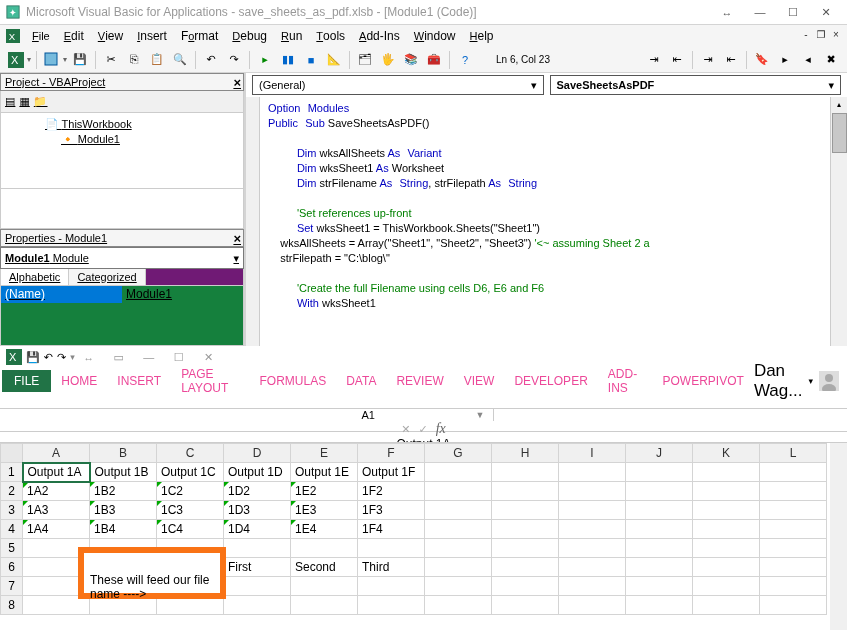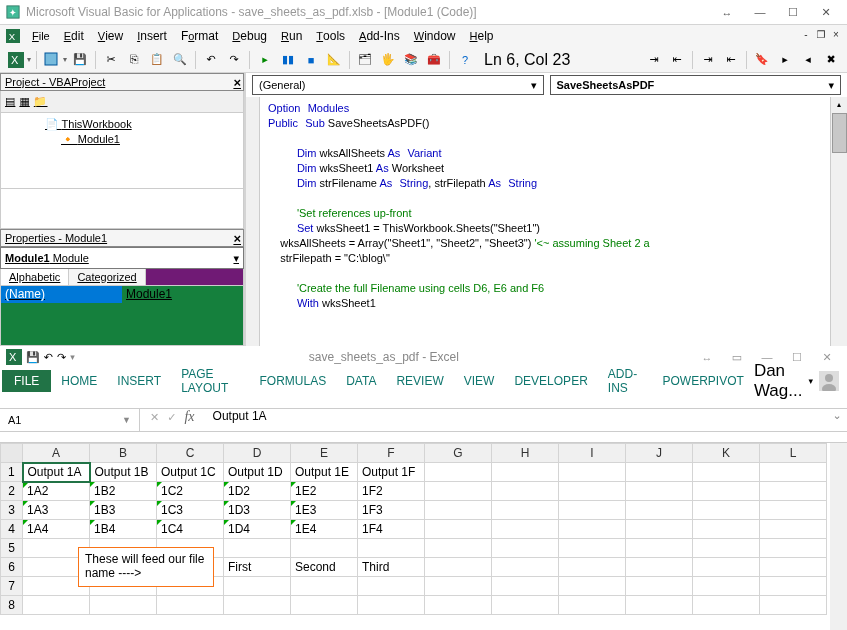--- a/index.html
+++ b/index.html
@@ -17,21 +17,21 @@
 .menubar .micon{width:14px;height:14px;margin-right:4px;}
 .menubar .mi{padding:2px 6px;font-size:12px;}
 .menubar .mi u{text-decoration:underline;}
 .mini-controls{position:absolute;right:4px;top:2px;display:flex;gap:1px;}
 .mini-controls span{width:14px;height:14px;font-size:10px;display:flex;align-items:center;justify-content:center;color:#333;}
 
 .toolbar{height:26px;display:flex;align-items:center;padding:0 6px;gap:3px;background:#f5f5f5;border-bottom:1px solid #d4d4d4;}
 .tbtn{width:20px;height:20px;display:flex;align-items:center;justify-content:center;}
 .tsep{width:1px;height:18px;background:#ccc;margin:0 2px;}
 .tdrp{font-size:8px;color:#666;margin-left:-2px;}
-.status-text{font-size:16px;padding:0 6px;}
+.status-text{font-size:10px;padding:0 6px;margin-left:12px;}
 
 .vba-main{display:flex;height:273px;}
 .vba-left{width:244px;display:flex;flex-direction:column;text-decoration:underline;}
 .panel-head{height:18px;background:#f5f5f5;border:1px solid #888;display:flex;align-items:center;justify-content:space-between;padding:0 2px 0 4px;font-size:12px;}
 .panel-head .x{font-weight:bold;font-size:13px;}
 .mini-tb{height:22px;background:#f0f0f0;border:1px solid #ccc;border-top:none;display:flex;align-items:center;padding:0 4px;gap:4px;}
 .tree{flex:0 0 76px;border:1px solid #ccc;border-top:none;background:#fff;padding:4px;font-size:12px;overflow:hidden;}
 .tree .node{padding:1px 0;white-space:nowrap;}
 .tree .ind1{padding-left:20px;}
 .tree .ind2{padding-left:40px;}
@@ -56,41 +56,41 @@
 .scroll-v{width:17px;background:#f0f0f0;border-left:1px solid #ccc;position:relative;}
 .scroll-v .thumb{position:absolute;top:16px;left:1px;width:15px;height:40px;background:#c8c8c8;border:1px solid #999;}
 .scroll-v .arr{height:15px;display:flex;align-items:center;justify-content:center;font-size:8px;}
 
 .xl-titlebar{height:22px;background:#fff;display:flex;align-items:center;padding:0 6px;}
 .xl-qat{display:flex;gap:4px;align-items:center;}
 .xl-title{flex:1;text-align:center;color:#888;font-size:12px;}
 .xl-wincontrols{display:flex;gap:2px;}
 .xl-wincontrols span{width:28px;height:18px;display:flex;align-items:center;justify-content:center;color:#999;}
 .ribbon-tabs{height:26px;display:flex;align-items:center;gap:0;padding:0 2px;background:#fff;}
-.ribbon-tabs .rt{padding:4px 10px;font-size:12px;color:#0f766e;}
+.ribbon-tabs .rt{padding:4px 10px;font-size:12px;color:#ec4899;}
 .ribbon-tabs .rt.file{background:#217346;color:#fff;font-weight:normal;padding:4px 12px;}
 .user-area{margin-left:auto;display:flex;align-items:center;gap:6px;padding-right:6px;}
 .user-area .uname{font-size:17px;}
-.formula-bar{height:24px;display:flex;align-items:flex-start;border-top:1px solid #ccc;border-bottom:1px solid #ccc;background:#fff;}
+.formula-bar{height:24px;display:flex;align-items:center;border-top:1px solid #ccc;border-bottom:1px solid #ccc;background:#fff;flex-direction:column;}
 .namebox{width:140px;border-right:1px solid #ccc;padding:0 8px;display:flex;align-items:center;justify-content:space-between;font-size:12px;height:100%;}
 .fx-btns{display:flex;gap:8px;padding:0 10px;color:#aaa;align-items:center;}
 .fx-btns .fx{font-style:italic;font-family:serif;font-size:14px;color:#666;}
 .fx-input{flex:1;padding:0 8px;font-size:12px;}
 .fx-expand{width:20px;text-align:center;color:#888;}
 .grid-wrap{position:relative;height:190px;overflow:hidden;border-top:1px solid #ccc;}
 table.grid{border-collapse:collapse;table-layout:fixed;}
 .grid th,.grid td{border:1px solid #d4d4d4;font-size:12px;height:19px;padding:0 4px;text-align:left;background:#fff;}
 .grid th{background:#f0f0f0;text-align:center;font-weight:normal;color:#333;}
 .grid th.corner{background:#e8e8e8;width:22px;}
 .grid th.col{width:67px;}
 .grid td.rowhead{background:#f0f0f0;text-align:center;width:22px;}
 .grid td.sel{border:2px solid #217346;}
 .grid .err-mark{position:relative;}
 .grid .err-mark:before{content:"";position:absolute;top:0;left:0;border-top:5px solid #0a0;border-right:5px solid transparent;}
-.callout{position:absolute;left:78px;top:104px;width:136px;height:40px;border:1px solid #f97316;background:#fff;padding:4px 6px;font-size:12px;line-height:14px;}
+.callout{position:absolute;left:78px;top:104px;width:148px;height:40px;border:6px solid #f97316;background:#fff;padding:20px 6px;font-size:12px;line-height:14px;}
 .scroll-xl{width:17px;background:#f0f0f0;position:absolute;right:0;top:0;bottom:0;}
 .dashed-right td:nth-child(10){border-right:1px dashed #999;}
 svg{display:block;}
 </style>
 </head>
 <body>
 
 <div class="split-top">
   <div class="titlebar">
     <svg class="appicon" viewBox="0 0 16 16">
@@ -258,21 +258,20 @@
           <svg width="16" height="16">
             <rect width="16" height="16" fill="#217346"></rect>
             <text x="3" y="12" font-size="9" fill="#fff">X</text>
           </svg>
         </span>
       <span>💾</span>
       <span>↶</span>
       <span>↷</span>
       <span style="font-size:9px;color:#888">▾</span>
     </div>
-    <div class="xl-title">save_sheets_as_pdf - Excel</div>
     <div class="xl-wincontrols">
       <span>↔</span>
       <span>▭</span>
       <span>—</span>
       <span>☐</span>
       <span>✕</span>
     </div>
   </div>
 
   <div class="ribbon-tabs">

